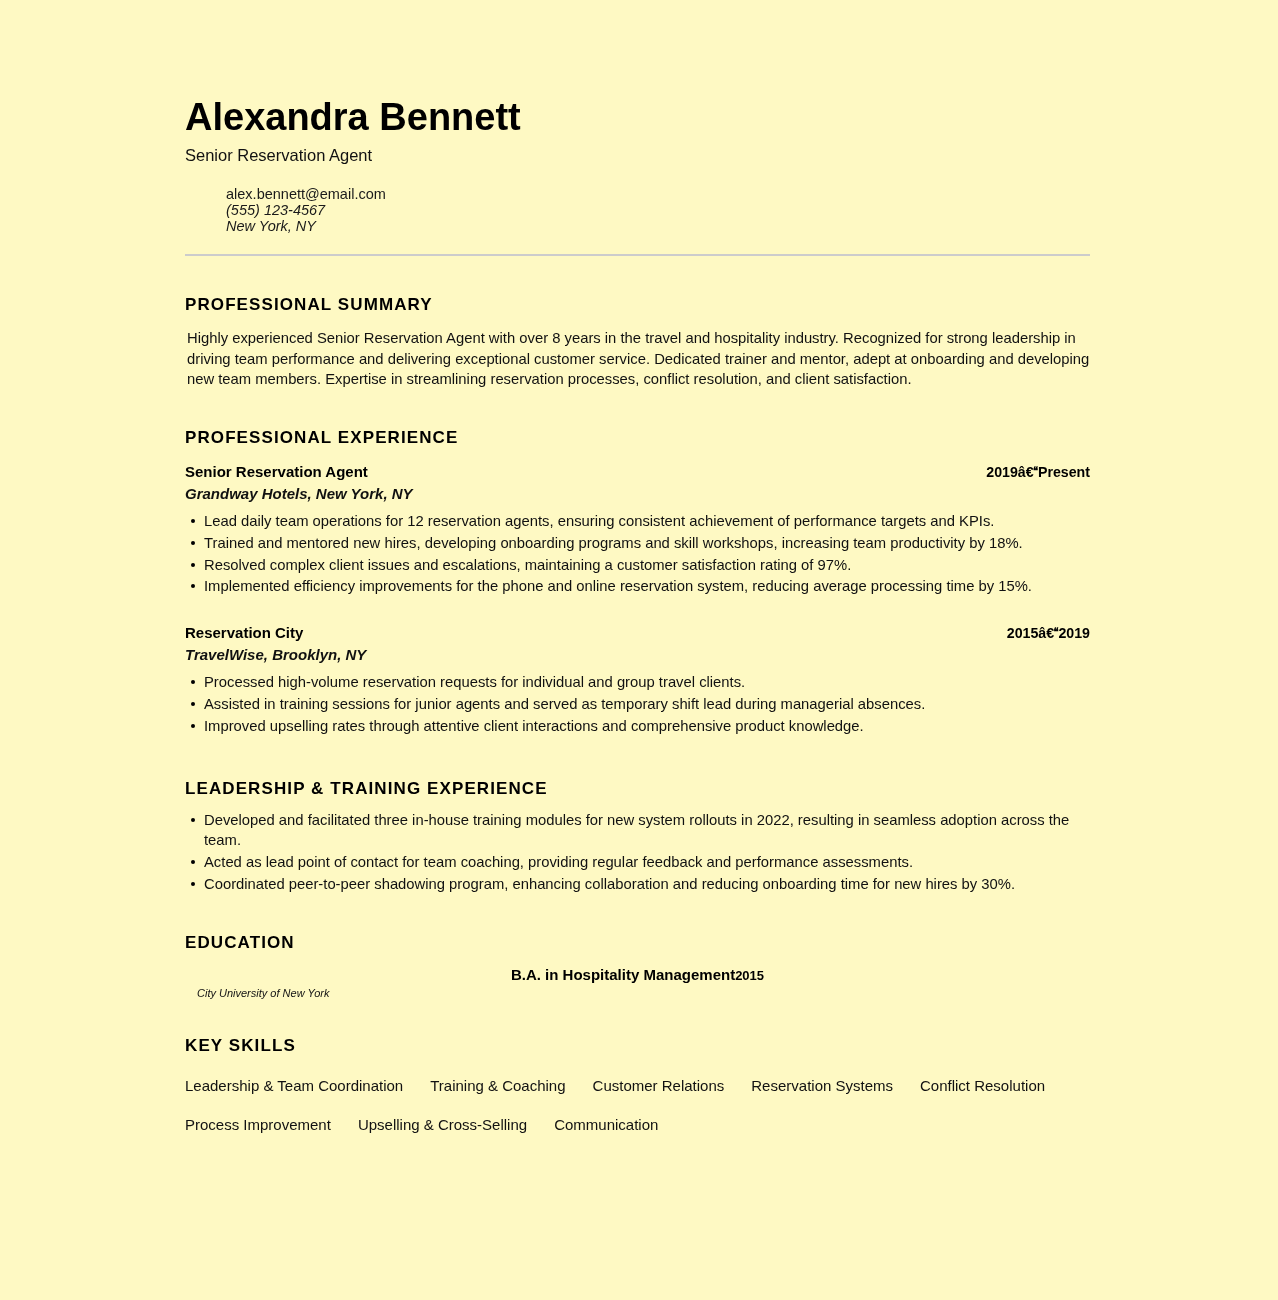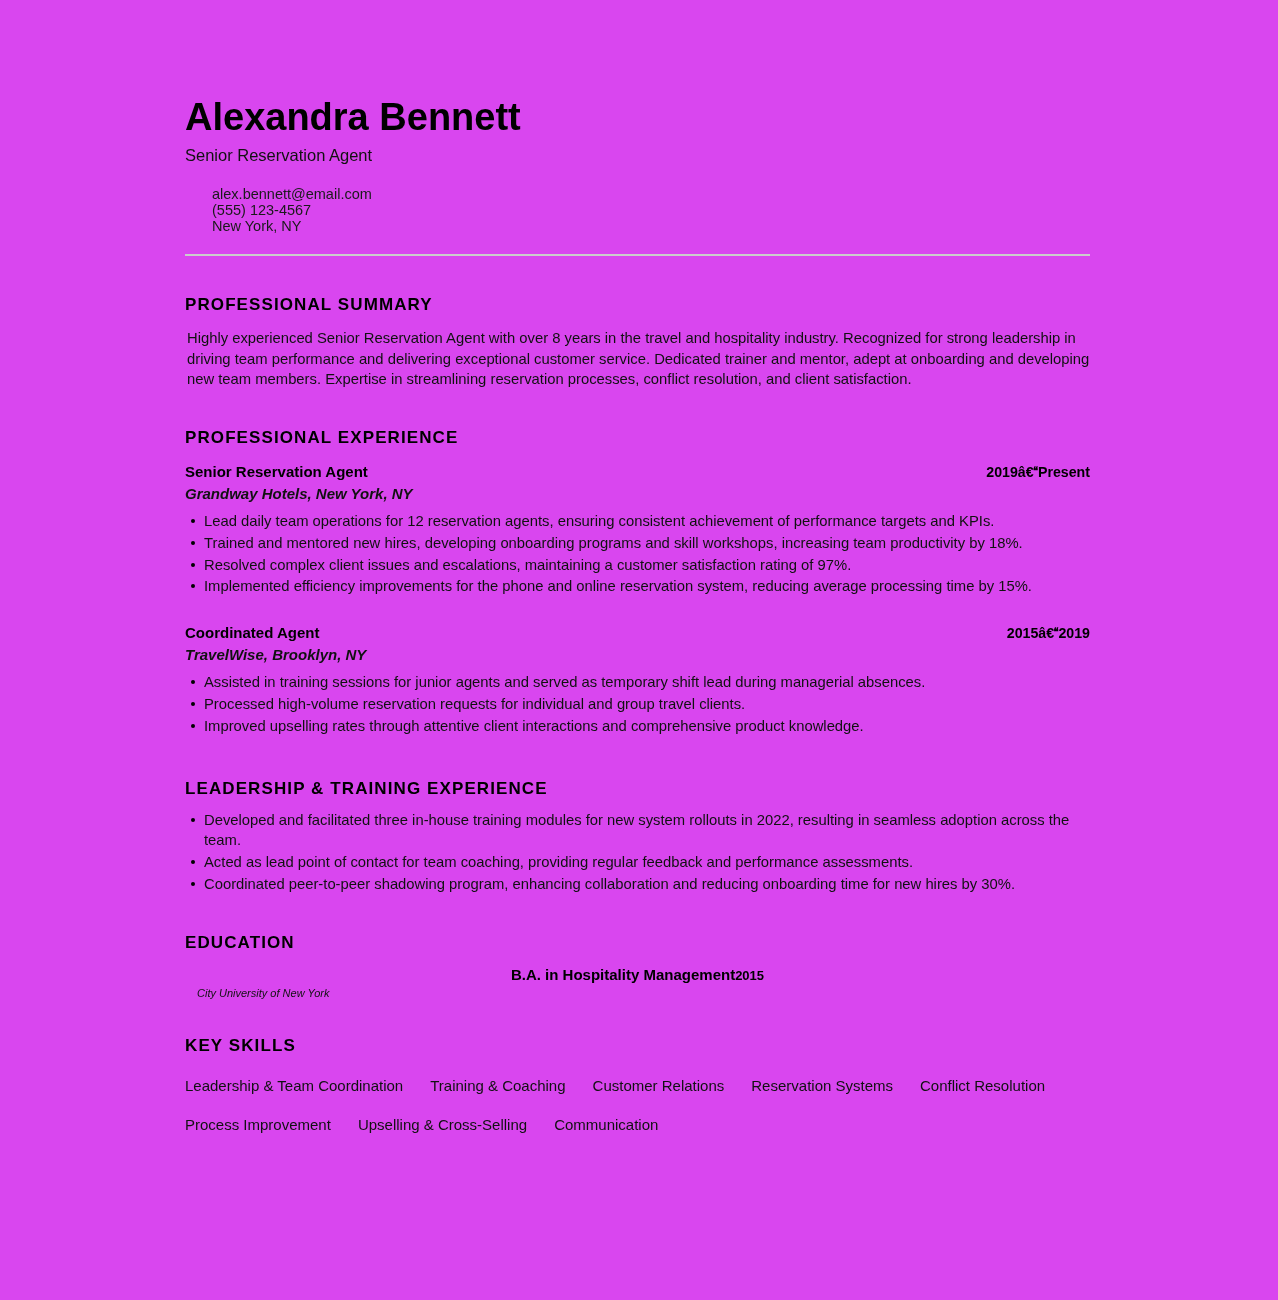--- a/index.html
+++ b/index.html
@@ -11,21 +11,21 @@
     width: 1278px;
     height: 1300px;
     font-family: "Liberation Sans", sans-serif;
     color: #000000;
     -webkit-font-smoothing: antialiased;
   }
   .page {
     position: relative;
     width: 1278px;
     height: 1300px;
-    background: #d946ef;
+    background: #fef9c3;
     box-sizing: border-box;
   }
   .resume {
     position: absolute;
     left: 185px;
     top: 0;
     width: 905px;
   }
 
   
@@ -49,21 +49,21 @@
   }
   .contact-line {
     margin-top: 20px;
     font-size: 14.5px;
     color: #1a1a1a;
     display: flex;
     flex-direction: column;
     align-items: baseline;
   }
   .contact-item { white-space: nowrap; }
-  .contact-item + .contact-item { margin-left: 27px; }
+  .contact-item + .contact-item { margin-left: 41px; font-style: italic; }
 
   .header-rule {
     margin-top: 20px;
     border: 0;
     border-top: 2px solid #cccccc;
     width: 100%;
     height: 0;
   }
 
   
@@ -226,27 +226,27 @@
         <ul class="bullets">
           <li>Lead daily team operations for 12 reservation agents, ensuring consistent achievement of performance targets and KPIs.</li>
           <li>Trained and mentored new hires, developing onboarding programs and skill workshops, increasing team productivity by 18%.</li>
           <li>Resolved complex client issues and escalations, maintaining a customer satisfaction rating of 97%.</li>
           <li>Implemented efficiency improvements for the phone and online reservation system, reducing average processing time by 15%.</li>
         </ul>
       </div>
 
       <div class="entry">
         <div class="entry-head">
-          <span class="entry-role">Coordinated Agent</span>
+          <span class="entry-role">Reservation City</span>
           <span class="entry-dates">2015â€2019</span>
         </div>
         <div class="entry-org">TravelWise, Brooklyn, NY</div>
         <ul class="bullets">
+          <li>Processed high-volume reservation requests for individual and group travel clients.</li>
           <li>Assisted in training sessions for junior agents and served as temporary shift lead during managerial absences.</li>
-          <li>Processed high-volume reservation requests for individual and group travel clients.</li>
           <li>Improved upselling rates through attentive client interactions and comprehensive product knowledge.</li>
         </ul>
       </div>
     </div>
 
     <div class="section section-leadership">
       <h2 class="section-title">LEADERSHIP &amp; TRAINING EXPERIENCE</h2>
       <ul class="bullets">
         <li>Developed and facilitated three in-house training modules for new system rollouts in 2022, resulting in seamless adoption across the team.</li>
         <li>Acted as lead point of contact for team coaching, providing regular feedback and performance assessments.</li>

